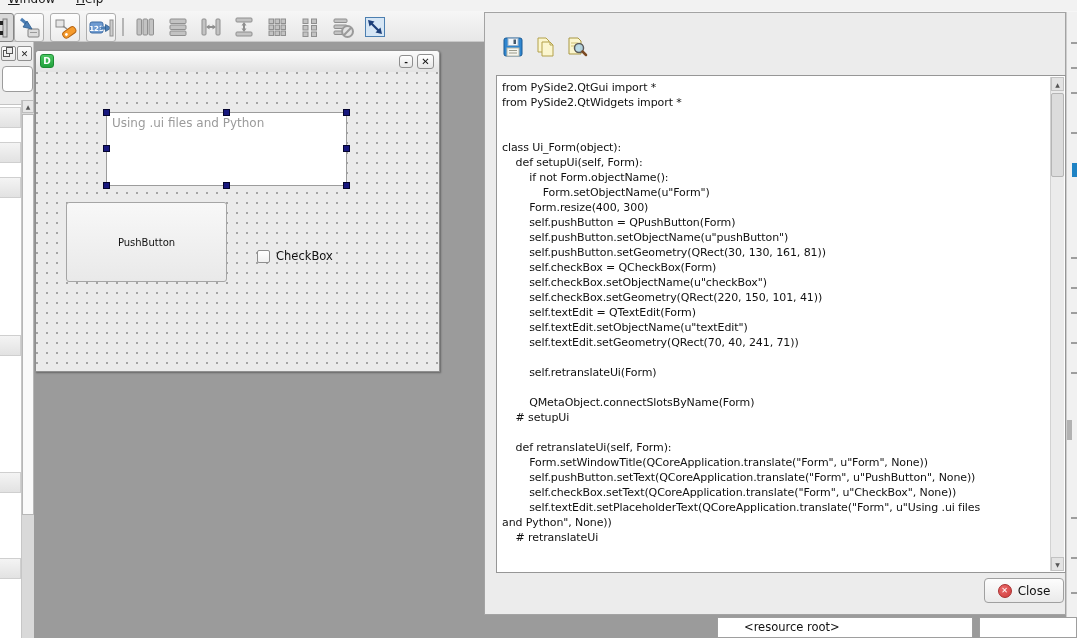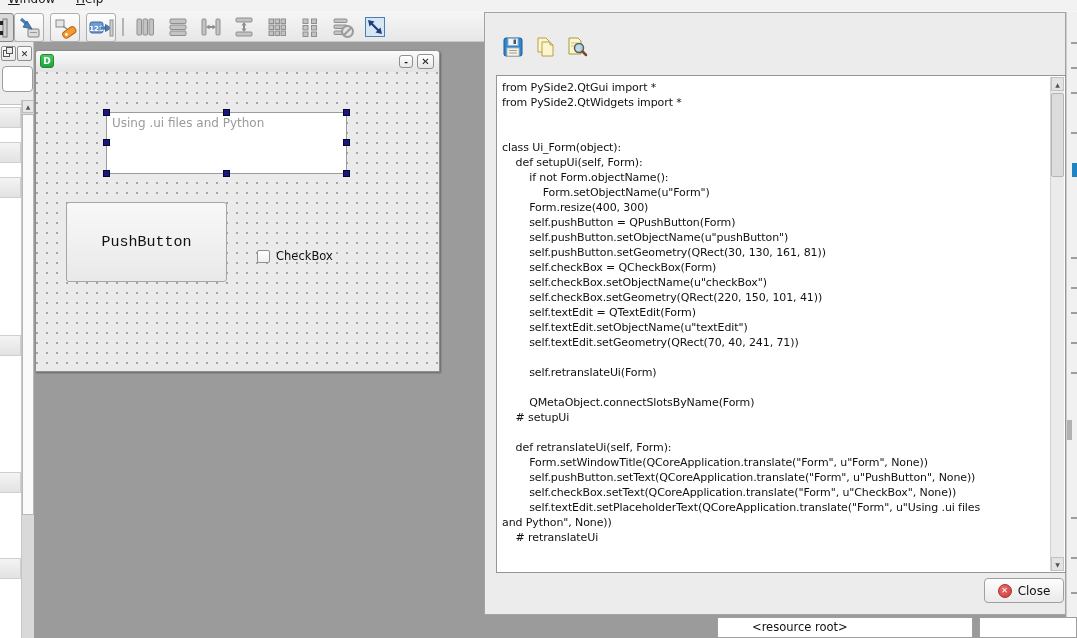--- a/index.html
+++ b/index.html
@@ -53,30 +53,30 @@
   #form-title{position:absolute;left:20px;right:44px;top:0;height:21px;line-height:21px;text-align:center;
     font-size:11.5px;color:#111;}
   .win-btn{position:absolute;border:1px solid #8e8e8e;border-radius:3px;background:linear-gradient(#ffffff,#e6e6e6);
     box-sizing:border-box;display:flex;align-items:center;justify-content:center;font-weight:bold;color:#111;}
   #form-min{right:26px;top:4px;width:14px;height:13px;font-size:9px;}
   #form-close{right:5px;top:3px;width:17px;height:15px;font-size:10px;}
   #form-canvas{position:absolute;left:0;right:0;top:21px;bottom:0;background:#ebebeb;
     background-image:radial-gradient(circle,#a5a5a5 1px,transparent 1.2px);background-size:10px 10px;
     background-position:6px 6px;}
 
-  #fw-textedit{left:70px;top:40px;width:241px;height:62px;background:#fff;border:1px solid #9c9c9c;box-sizing:border-box;}
+  #fw-textedit{left:70px;top:40px;width:241px;height:74px;background:#fff;border:1px solid #9c9c9c;box-sizing:border-box;}
   #fw-textedit .ph{position:absolute;left:5px;top:3px;font-size:12px;color:#9b9b9b;}
   .handle{position:absolute;width:7px;height:7px;background:#17177d;border:1px solid #04042e;box-sizing:border-box;}
   .h-nw{left:-4px;top:-4px;} .h-n{left:calc(50% - 4px);top:-4px;} .h-ne{right:-4px;top:-4px;}
   .h-w{left:-4px;top:calc(50% - 4px);} .h-e{right:-4px;top:calc(50% - 4px);}
   .h-sw{left:-4px;bottom:-4px;} .h-s{left:calc(50% - 4px);bottom:-4px;} .h-se{right:-4px;bottom:-4px;}
 
   #fw-pushbutton{left:30px;top:130px;width:161px;height:80px;background:linear-gradient(#f8f8f8,#e9e9e9);
     border:1px solid #a5a5a5;border-radius:3px;box-sizing:border-box;display:flex;align-items:center;
-    justify-content:center;font-size:15px;color:#111;font-family:Liberation Mono, monospace;}
+    justify-content:center;font-size:10px;color:#111;}
   #fw-checkbox{left:220px;top:150px;width:101px;height:41px;display:flex;align-items:flex-end;}
   #fw-checkbox .ind{width:13px;height:13px;background:linear-gradient(#ffffff,#f0f0f0);border:1px solid #8e8e8e;
     border-radius:2px;box-sizing:border-box;margin-left:1px;}
   #fw-checkbox .lbl{margin-left:6px;font-size:11.5px;color:#111;}
 
   
   #code-dialog{left:484px;top:12px;width:582px;height:603px;background:#ececec;border:1px solid #a3a3a3;box-sizing:border-box;}
   .dbtn{position:absolute;top:22px;width:28px;height:28px;display:flex;align-items:center;justify-content:center;}
   #code-area{position:absolute;left:11px;top:62px;width:570px;height:498px;background:#fff;
     border:1px solid #969696;box-sizing:border-box;}
@@ -95,21 +95,21 @@
 
   
   #right-strip{left:1066px;top:12px;width:11px;height:626px;background:#f1f1f1;border-left:1px solid #cdcdcd;box-sizing:border-box;}
   .edge-mark{position:absolute;right:0;width:6px;height:2px;background:#9d9d9d;}
   #edge-blue{position:absolute;right:0;width:5px;height:14px;background:#1f83c4;}
   #edge-blob{position:absolute;left:0;width:5px;height:20px;background:#b2b2b2;}
 
   
   .bottom-panel{background:#fff;border:1px solid #9e9e9e;box-sizing:border-box;}
   #res-panel{left:717px;top:617px;width:256px;height:21px;}
-  #res-panel .res-lbl{display:block;padding-left:34px;font-size:11.5px;line-height:19px;color:#111;}
+  #res-panel .res-lbl{display:block;padding-left:26px;font-size:11.5px;line-height:19px;color:#111;}
   #res-panel2{left:979px;top:617px;width:98px;height:21px;}
 
   .icon-gray{fill:#c3c3c3;stroke:#8f8f8f;stroke-width:1;}
 </style>
 </head>
 <body>
 
 <div id="stage">
 
   <div id="menubar" class="abs">

